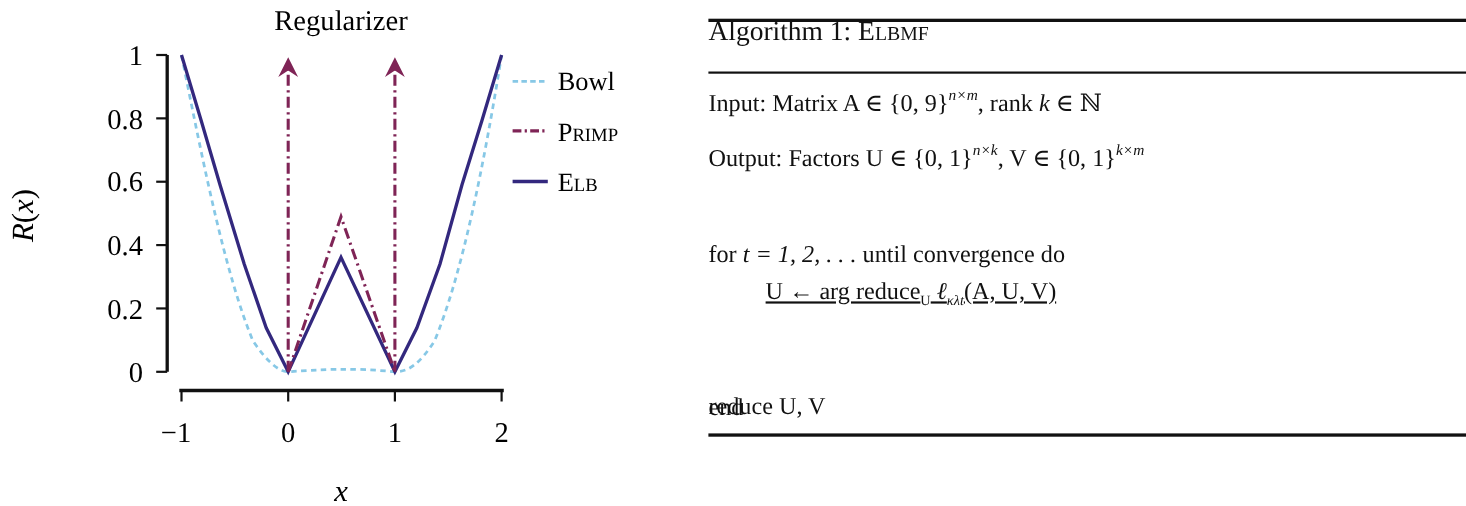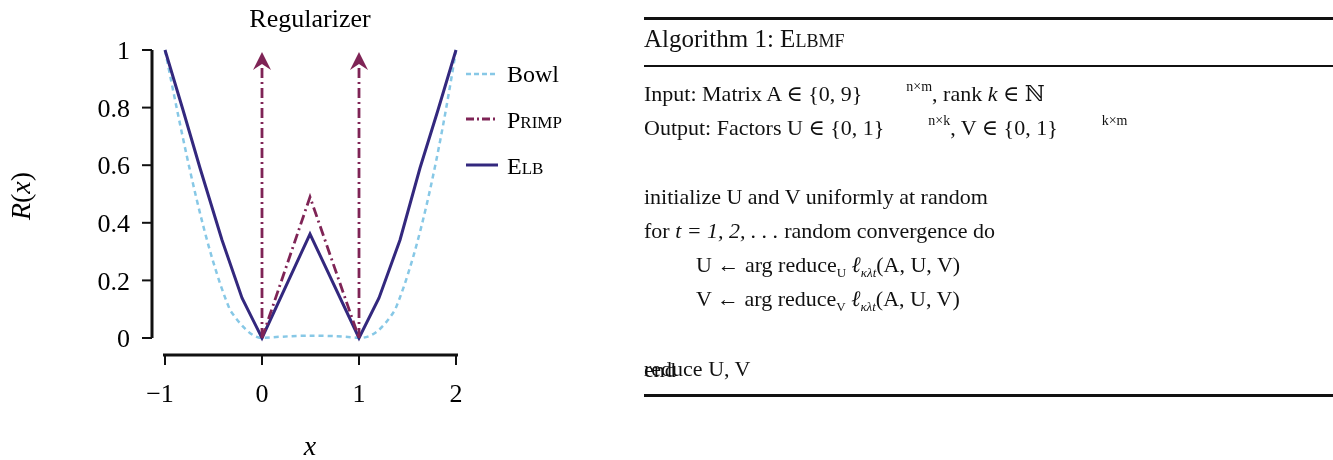--- a/index.html
+++ b/index.html
@@ -4,21 +4,21 @@
 <style>
   html,body{margin:0;padding:0;background:#fff;}
   body{width:1333px;height:460px;position:relative;overflow:hidden;font-family:"Liberation Serif","DejaVu Serif",serif;color:#111;}
   #chart{position:absolute;left:0;top:0;width:620px;height:460px;}
   .alg{position:absolute;left:644px;top:0;width:689px;height:460px;}
   .rule{position:absolute;left:0;width:689px;background:#111;}
   .line{position:absolute;left:0;font-size:22px;white-space:nowrap;line-height:26px;}
   .b{font-weight:normal;}
   .sc{font-variant:small-caps;}
   .m{font-style:italic;}
-  sup{font-size:14px;vertical-align:10px;line-height:0;margin-left:44px;}
+  sup{font-size:14px;font-style:italic;vertical-align:10px;line-height:0;}
   sub{font-size:13px;vertical-align:-5px;line-height:0;}
 </style>
 </head>
 <body>
 
 <svg id="chart" viewBox="0 0 620 460" xmlns="http://www.w3.org/2000/svg">
   <text x="310" y="27" text-anchor="middle" font-family="Liberation Serif, serif" font-size="26">Regularizer</text>
 
   <line x1="152" y1="50" x2="152" y2="338" stroke="#111" stroke-width="3"></line>
   <g stroke="#111" stroke-width="2">
@@ -71,38 +71,34 @@
     <text x="507" y="82">Bowl</text>
     <line x1="466" y1="119" x2="498" y2="119" stroke="#7f2456" stroke-width="2.8" stroke-dasharray="8,3,2,3"></line>
     <text x="507" y="128" style="font-variant:small-caps">Primp</text>
     <line x1="466" y1="165" x2="498" y2="165" stroke="#33287e" stroke-width="3"></line>
     <text x="507" y="174" style="font-variant:small-caps">Elb</text>
   </g>
 </svg>
 
 <div class="alg">
   <div class="rule" style="top:17px;height:3px;"></div>
-  <div class="line" style="top:26px;font-size:25px;">
+  <div class="line" style="top:16px;font-size:25px;">
     <span>Algorithm 1: </span><span class="sc">Elbmf</span>
   </div>
   <div class="rule" style="top:65px;height:2px;"></div>
   <div class="line" style="top:81px;">
     <span class="b">Input:</span> <span>Matrix A ∈ {0, 9}</span><sup>n×m</sup><span>, rank </span><span class="m">k</span><span> ∈ ℕ</span>
   </div>
-  <div class="line" style="top:115px;">
+  <div class="line" style="top:131px;">
     <span class="b">Output:</span> <span>Factors U ∈ {0, 1}</span><sup>n×k</sup><span>, V ∈ {0, 1}</span><sup>k×m</sup>
   </div>
-  <div class="line" style="top:184px;"><span>initialize U and V uniformly at random</span></div>
   <div class="line" style="top:218px;">
-    <span class="b">for</span><span class="m"> t = 1, 2, . . . </span><span class="b">random convergence do</span>
+    <span class="b">for</span><span class="m"> t = 1, 2, . . . </span><span class="b">until convergence do</span>
   </div>
-  <div class="line" style="top:252px;left:52px;">
+  <div class="line" style="top:252px;left:52px;text-decoration:underline;">
     <span>U ← arg reduce</span><sub>U</sub><span class="m"> ℓ</span><sub class="m">κλt</sub><span>(A, U, V)</span>
-  </div>
-  <div class="line" style="top:286px;left:52px;">
-    <span>V ← arg reduce</span><sub>V</sub><span class="m"> ℓ</span><sub class="m">κλt</sub><span>(A, U, V)</span>
   </div>
   <div class="line" style="top:322px;margin-top:35px;"><span class="b">end</span></div>
   <div class="line" style="top:356px;">
     <span class="b">reduce</span><span> U, V</span>
   </div>
   <div class="rule" style="top:394px;height:3px;"></div>
 </div>
 
 </body></html>

